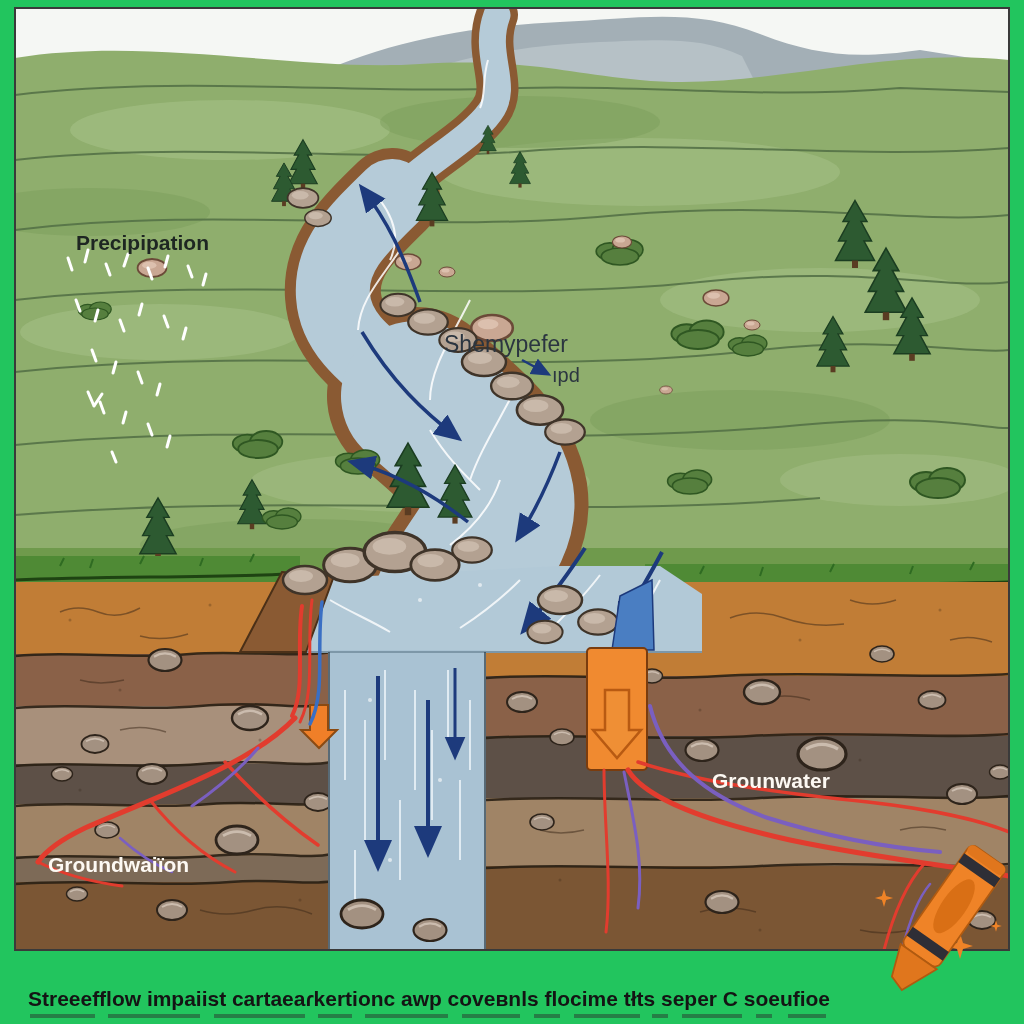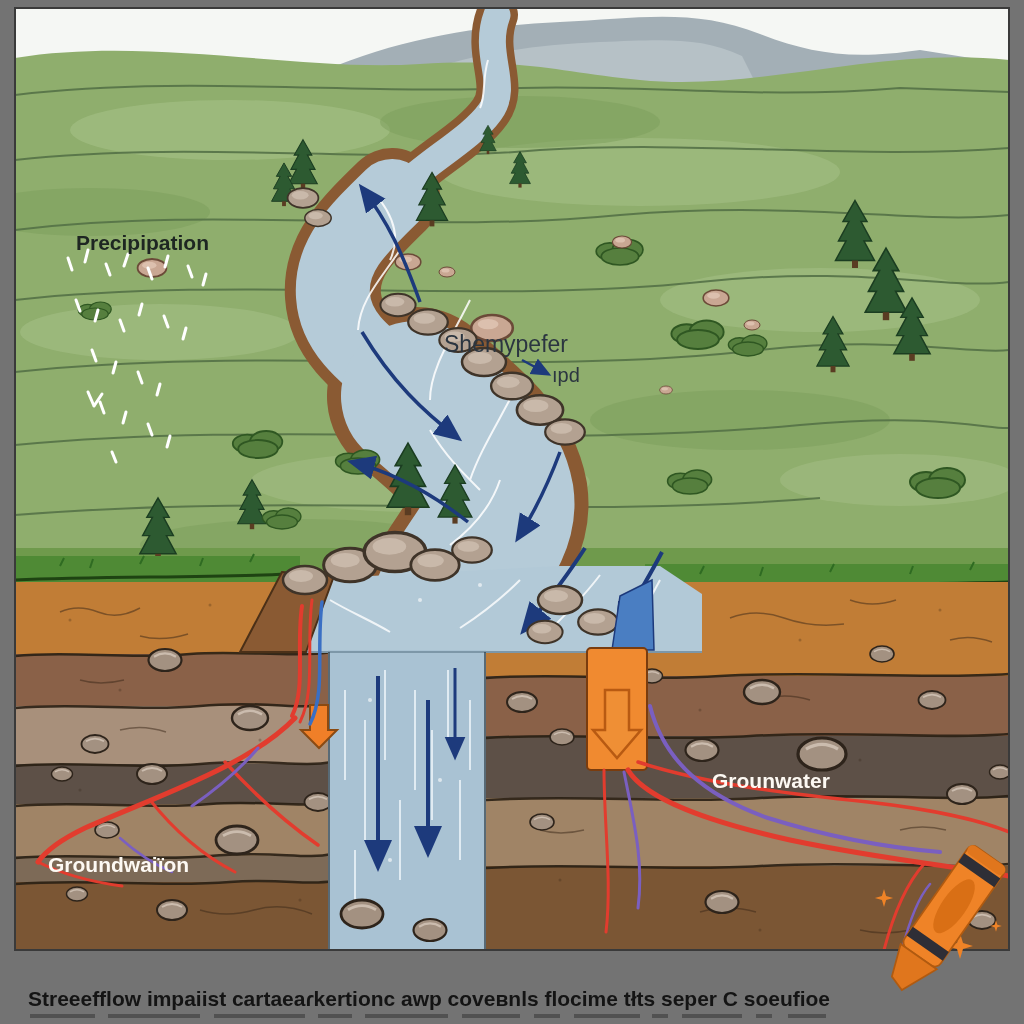--- a/index.html
+++ b/index.html
@@ -1,16 +1,16 @@
 <!DOCTYPE html>
 <html><head>
 <meta charset="utf-8">
 <style>
   html,body{margin:0;padding:0;background:#ffffff;}
-  #stage{position:relative;width:1024px;height:1024px;background:#737373;overflow:hidden;
+  #stage{position:relative;width:1024px;height:1024px;background:#22c55e;overflow:hidden;
          font-family:"Liberation Sans", sans-serif;}
   svg{position:absolute;left:0;top:0;}
   text{font-family:"Liberation Sans","DejaVu Sans",sans-serif;}
   .lbl-dark{fill:#1e2622;font-weight:700;}
   .lbl-stream{fill:#2b3540;font-weight:400;}
   .lbl-white{fill:#fdf9f3;font-weight:700;}
   .caption{fill:#141414;font-weight:700;}
 </style>
 </head>
 <body>

